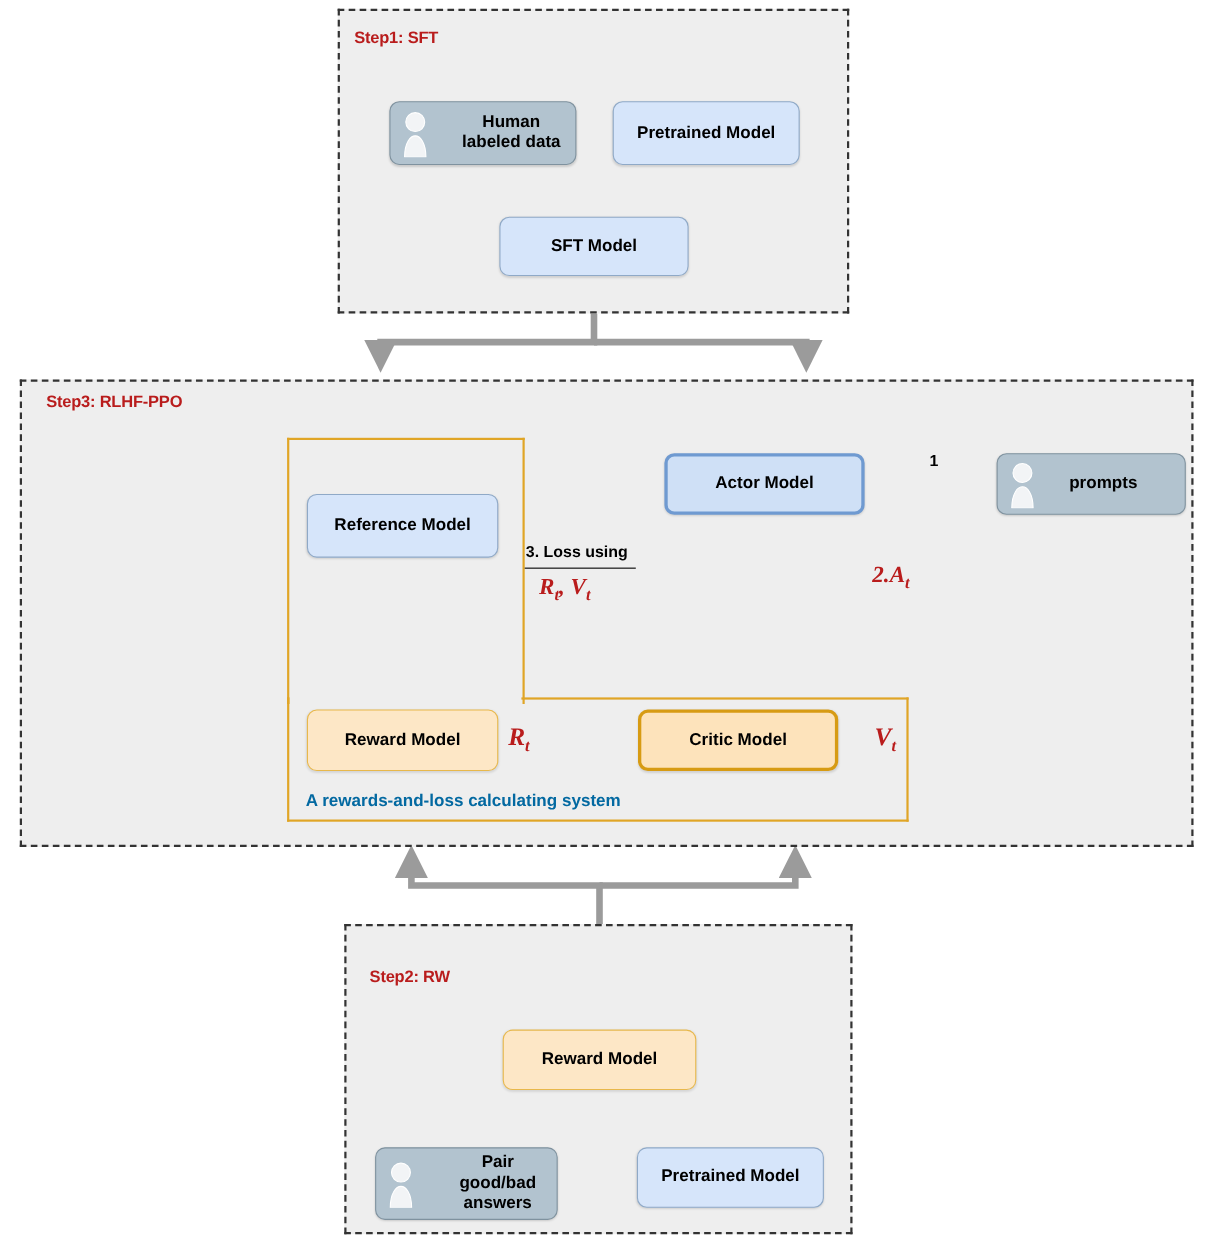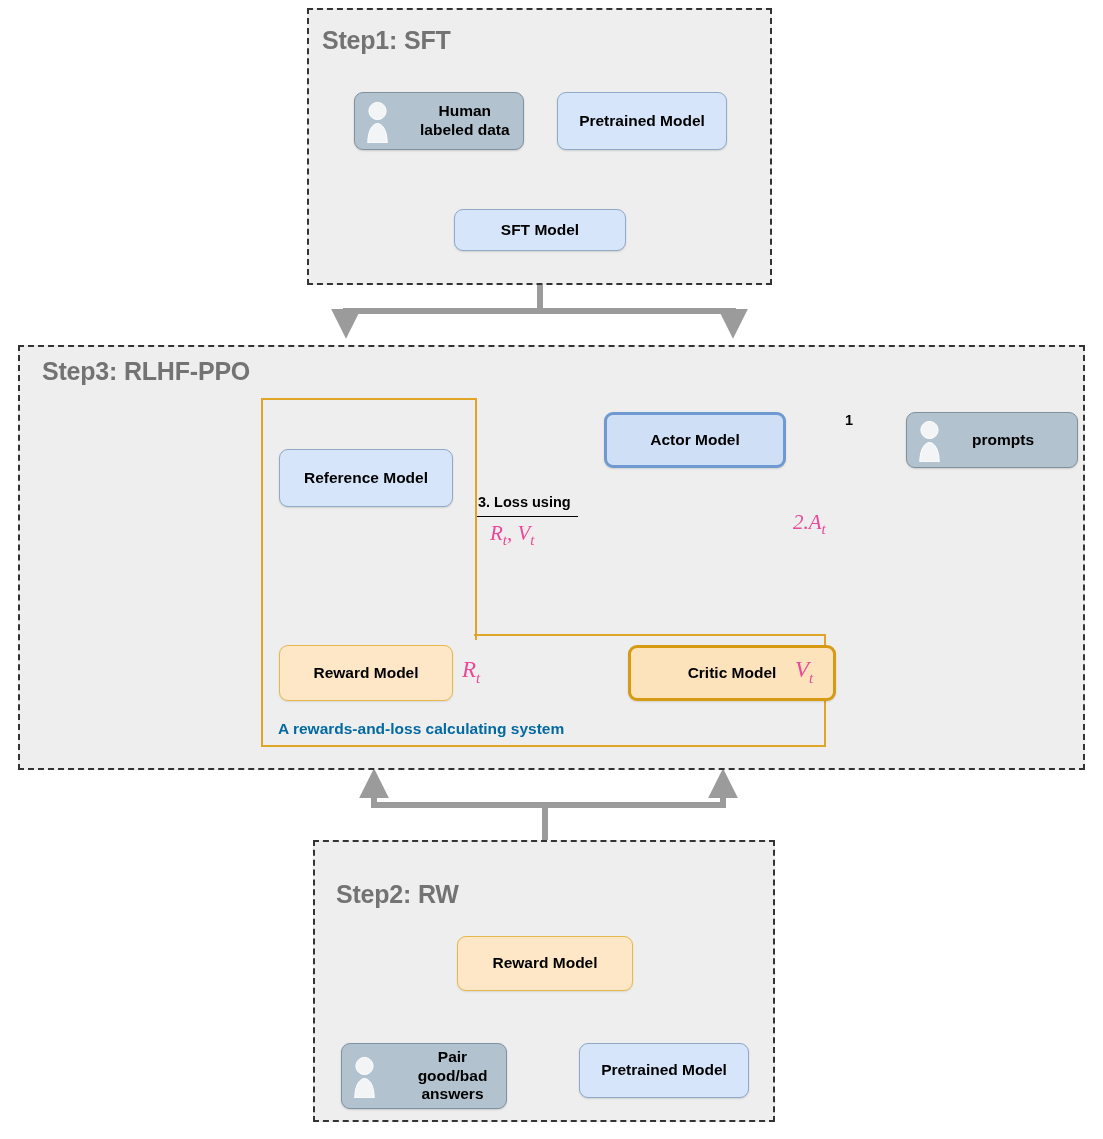--- a/index.html
+++ b/index.html
@@ -16,23 +16,23 @@
   }
   
   .step-box{
     position:absolute;
     background:#eeeeee;
     border:2.5px dashed #333333;
     box-sizing:border-box;
   }
   .step-title{
     position:absolute;
-    font-size:25px;
-    font-weight:bold;
-    color:#737373;
+    font-size:15px;
+    font-weight:bold;
+    color:#b91c1c;
     letter-spacing:-0.2px;
     white-space:nowrap;
   }
   
   .node{
     position:absolute;
     box-sizing:border-box;
     display:flex;
     align-items:center;
     justify-content:center;
@@ -96,22 +96,23 @@
     font-weight:bold;
     color:#0369a1;
     white-space:nowrap;
   }
   
   .math{
     position:absolute;
     font-family:"Liberation Serif", serif;
     font-style:italic;
     font-size:23px;
-    color:#ec4899;
-    white-space:nowrap;
+    color:#b91c1c;
+    white-space:nowrap;
+    font-weight:bold;
   }
   .math .sub{
     font-size:15px;
     vertical-align:sub;
     font-style:italic;
   }
   .edge-label{
     position:absolute;
     font-size:14.5px;
     font-weight:bold;
@@ -192,21 +193,21 @@
     <span class="lbl">
       <span>Human</span><br>
       <span>labeled data</span>
     </span>
   </div>
 
   <div class="node node-blue" style="left:557px; top:92px; width:170px; height:58px;">
     <span class="lbl">Pretrained Model</span>
   </div>
 
-  <div class="node node-blue" style="left:454px; top:209px; width:172px; height:42px;">
+  <div class="node node-blue" style="left:454px; top:197px; width:172px; height:54px;">
     <span class="lbl">SFT Model</span>
   </div>
 
   <div class="step-box" style="left:18px; top:345px; width:1067px; height:425px;"></div>
   <div class="step-title" style="left:42px; top:357px;">Step3: RLHF-PPO</div>
 
   <div class="orange-region" style="left:261px; top:398px; width:216px; height:242px; border-bottom:none;"></div>
 
   <div class="orange-region" style="left:261px; top:634px; width:565px; height:113px; border-top:none;"></div>
 
@@ -225,21 +226,21 @@
   </div>
 
   <div class="math" style="left:462px; top:657px;">
     <span>R</span><span class="sub">t</span>
   </div>
 
   <div class="node node-blue-strong" style="left:604px; top:412px; width:182px; height:56px;">
     <span class="lbl">Actor Model</span>
   </div>
 
-  <div class="node node-orange-strong" style="left:628px; top:645px; width:208px; height:56px;">
+  <div class="node node-orange-strong" style="left:580px; top:645px; width:182px; height:56px;">
     <span class="lbl">Critic Model</span>
   </div>
 
   <div class="math" style="left:795px; top:657px;">
     <span>V</span><span class="sub">t</span>
   </div>
 
   <div class="node node-grey with-icon" style="left:906px; top:412px; width:172px; height:56px;">
     <svg class="person-icon" viewBox="0 0 34 44">
       <circle cx="12.5" cy="12" r="8.6" fill="#f2f4f6" stroke="#ffffff" stroke-width="1"></circle>

